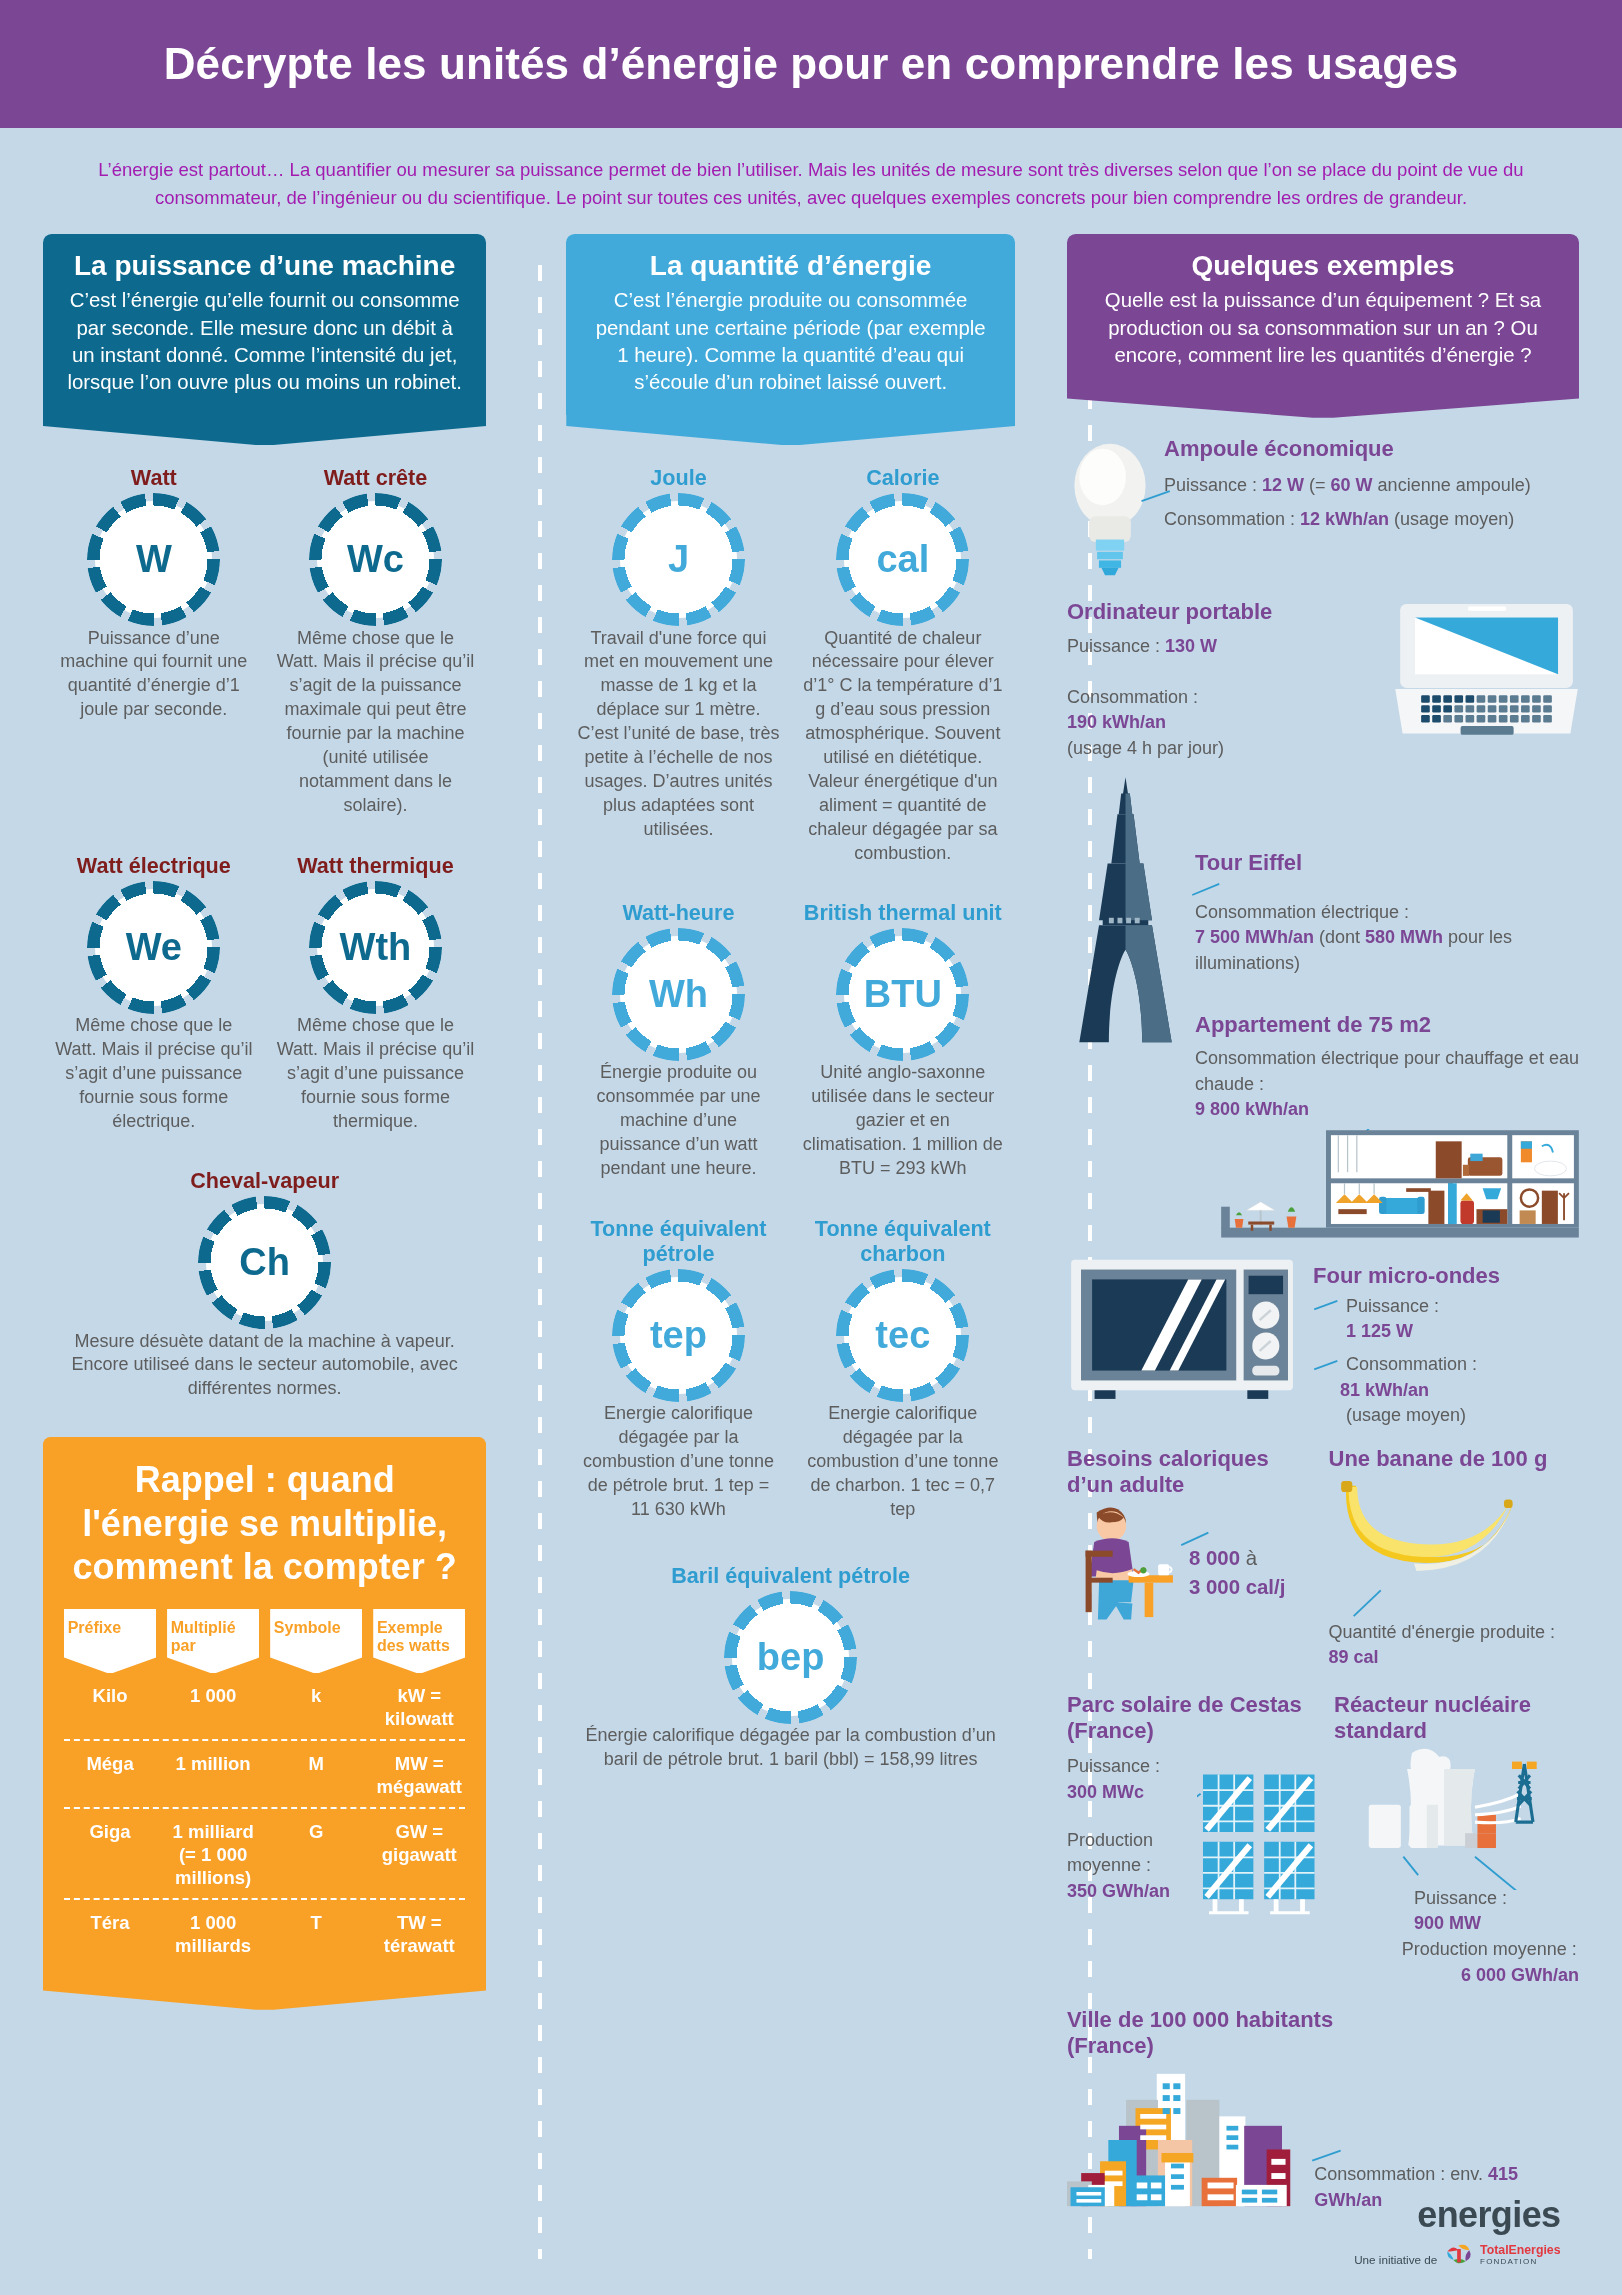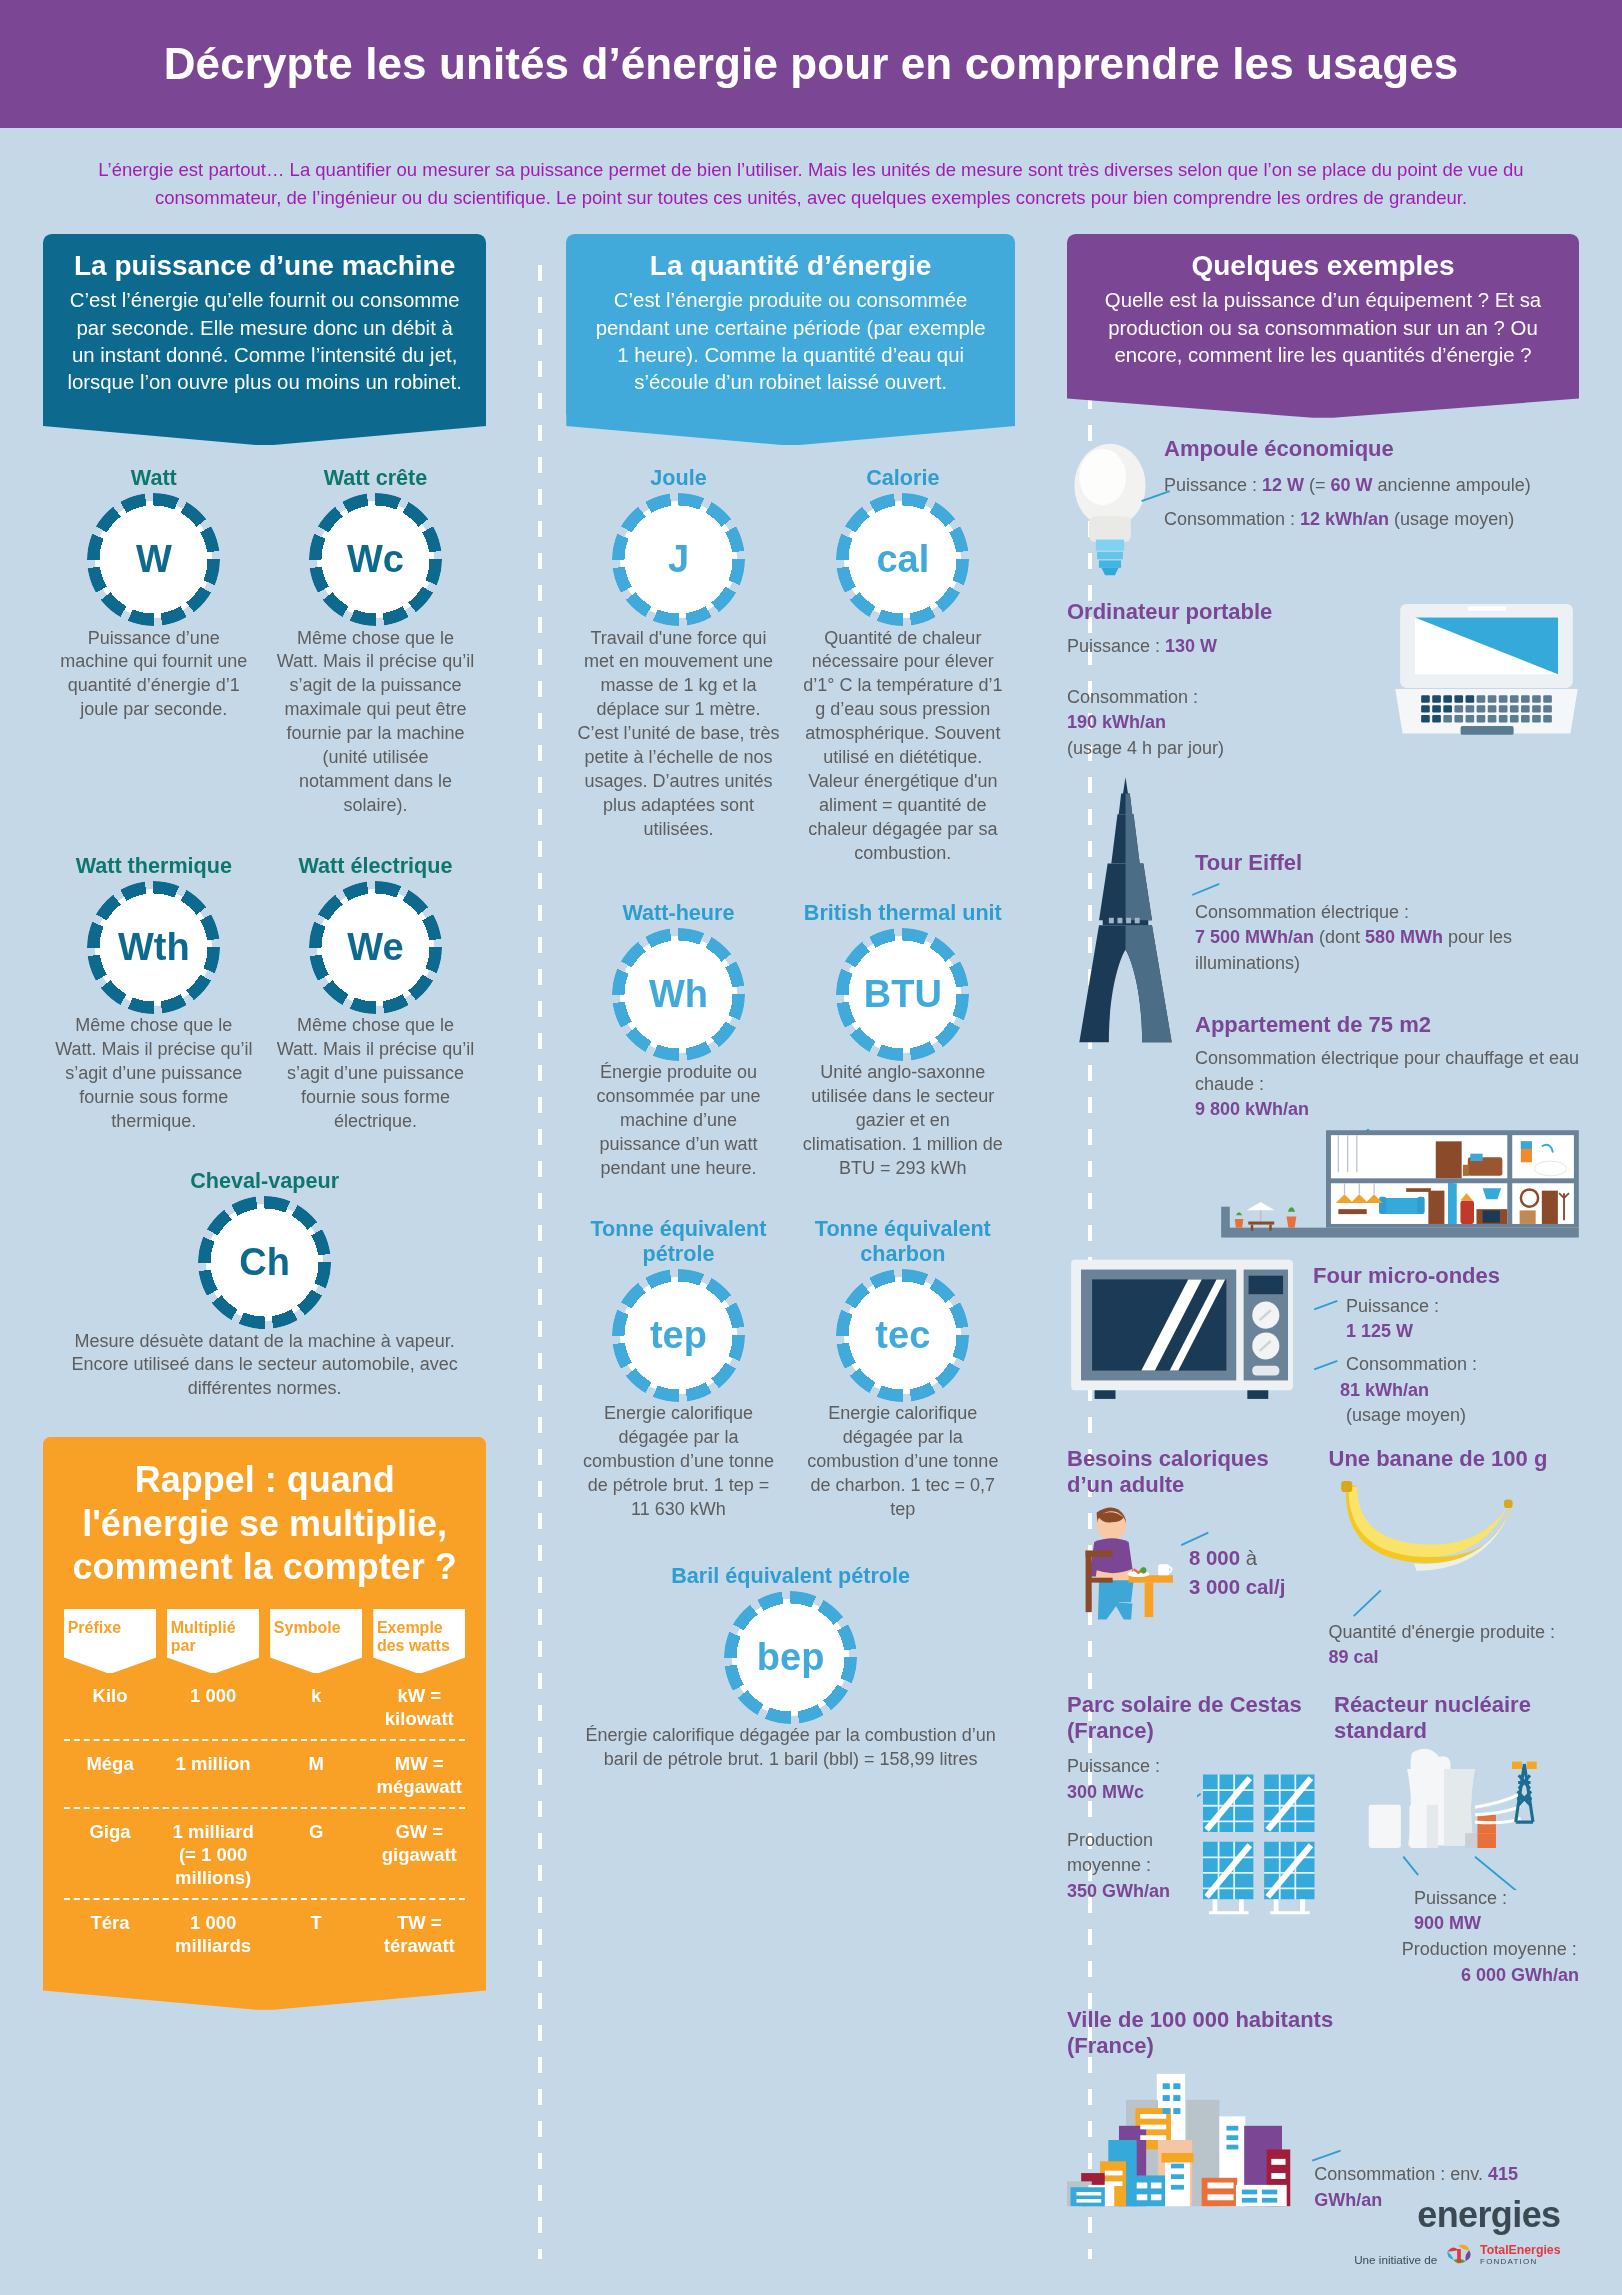--- a/index.html
+++ b/index.html
@@ -64,21 +64,21 @@
   .notch.blue   { background: #41aada; }
   .notch.purple { background: #7b4694; }
 
   
   .unit-row { display: flex; }
   .unit { flex: 1; text-align: center; padding: 0 11px; }
   .unit.solo { width: 100%; }
   .unit-title {
     font-size: 21.6px; font-weight: bold; line-height: 1.15; margin-bottom: 10px;
   }
-  .teal-t { color: #0f766e; }
+  .teal-t { color: #7f1d1d; }
   .blue-t { color: #2f9dd0; }
   .badge {
     width: 117px; height: 117px; border-radius: 50%;
     margin: 0 auto 8.6px; display: flex; align-items: center; justify-content: center;
     background: #fff; position: relative;
   }
   .badge::before {
     content: ""; position: absolute; inset: -8px; border-radius: 50%;
     background: conic-gradient(var(--c) 0 6.3%, transparent 6.3% 8.33%,
       var(--c) 8.33% 14.6%, transparent 14.6% 16.66%,
@@ -169,32 +169,32 @@
         <div class="unit-title teal-t">Watt crête</div>
         <div class="badge teal">
             <span>Wc</span>
           </div>
         <div class="unit-desc">Même chose que le Watt. Mais il précise qu’il s’agit de la puissance maximale qui peut être fournie par la machine (unité utilisée notamment dans le solaire).</div>
       </div>
     </div>
 
     <div class="unit-row" style="margin-top:36px">
       <div class="unit">
+        <div class="unit-title teal-t">Watt électrique</div>
+        <div class="badge teal">
+            <span>We</span>
+          </div>
+        <div class="unit-desc">Même chose que le Watt. Mais il précise qu’il s’agit d’une puissance fournie sous forme électrique.</div>
+      </div>
+      <div class="unit">
         <div class="unit-title teal-t">Watt thermique</div>
         <div class="badge teal">
             <span>Wth</span>
           </div>
         <div class="unit-desc">Même chose que le Watt. Mais il précise qu’il s’agit d’une puissance fournie sous forme thermique.</div>
-      </div>
-      <div class="unit">
-        <div class="unit-title teal-t">Watt électrique</div>
-        <div class="badge teal">
-            <span>We</span>
-          </div>
-        <div class="unit-desc">Même chose que le Watt. Mais il précise qu’il s’agit d’une puissance fournie sous forme électrique.</div>
       </div>
     </div>
 
     <div class="unit solo" style="margin-top:35px">
       <div class="unit-title teal-t">Cheval-vapeur</div>
       <div class="badge teal">
           <span>Ch</span>
         </div>
       <div class="unit-desc">Mesure désuète datant de la machine à vapeur. Encore utiliseé dans le secteur automobile, avec différentes normes.</div>
     </div>

